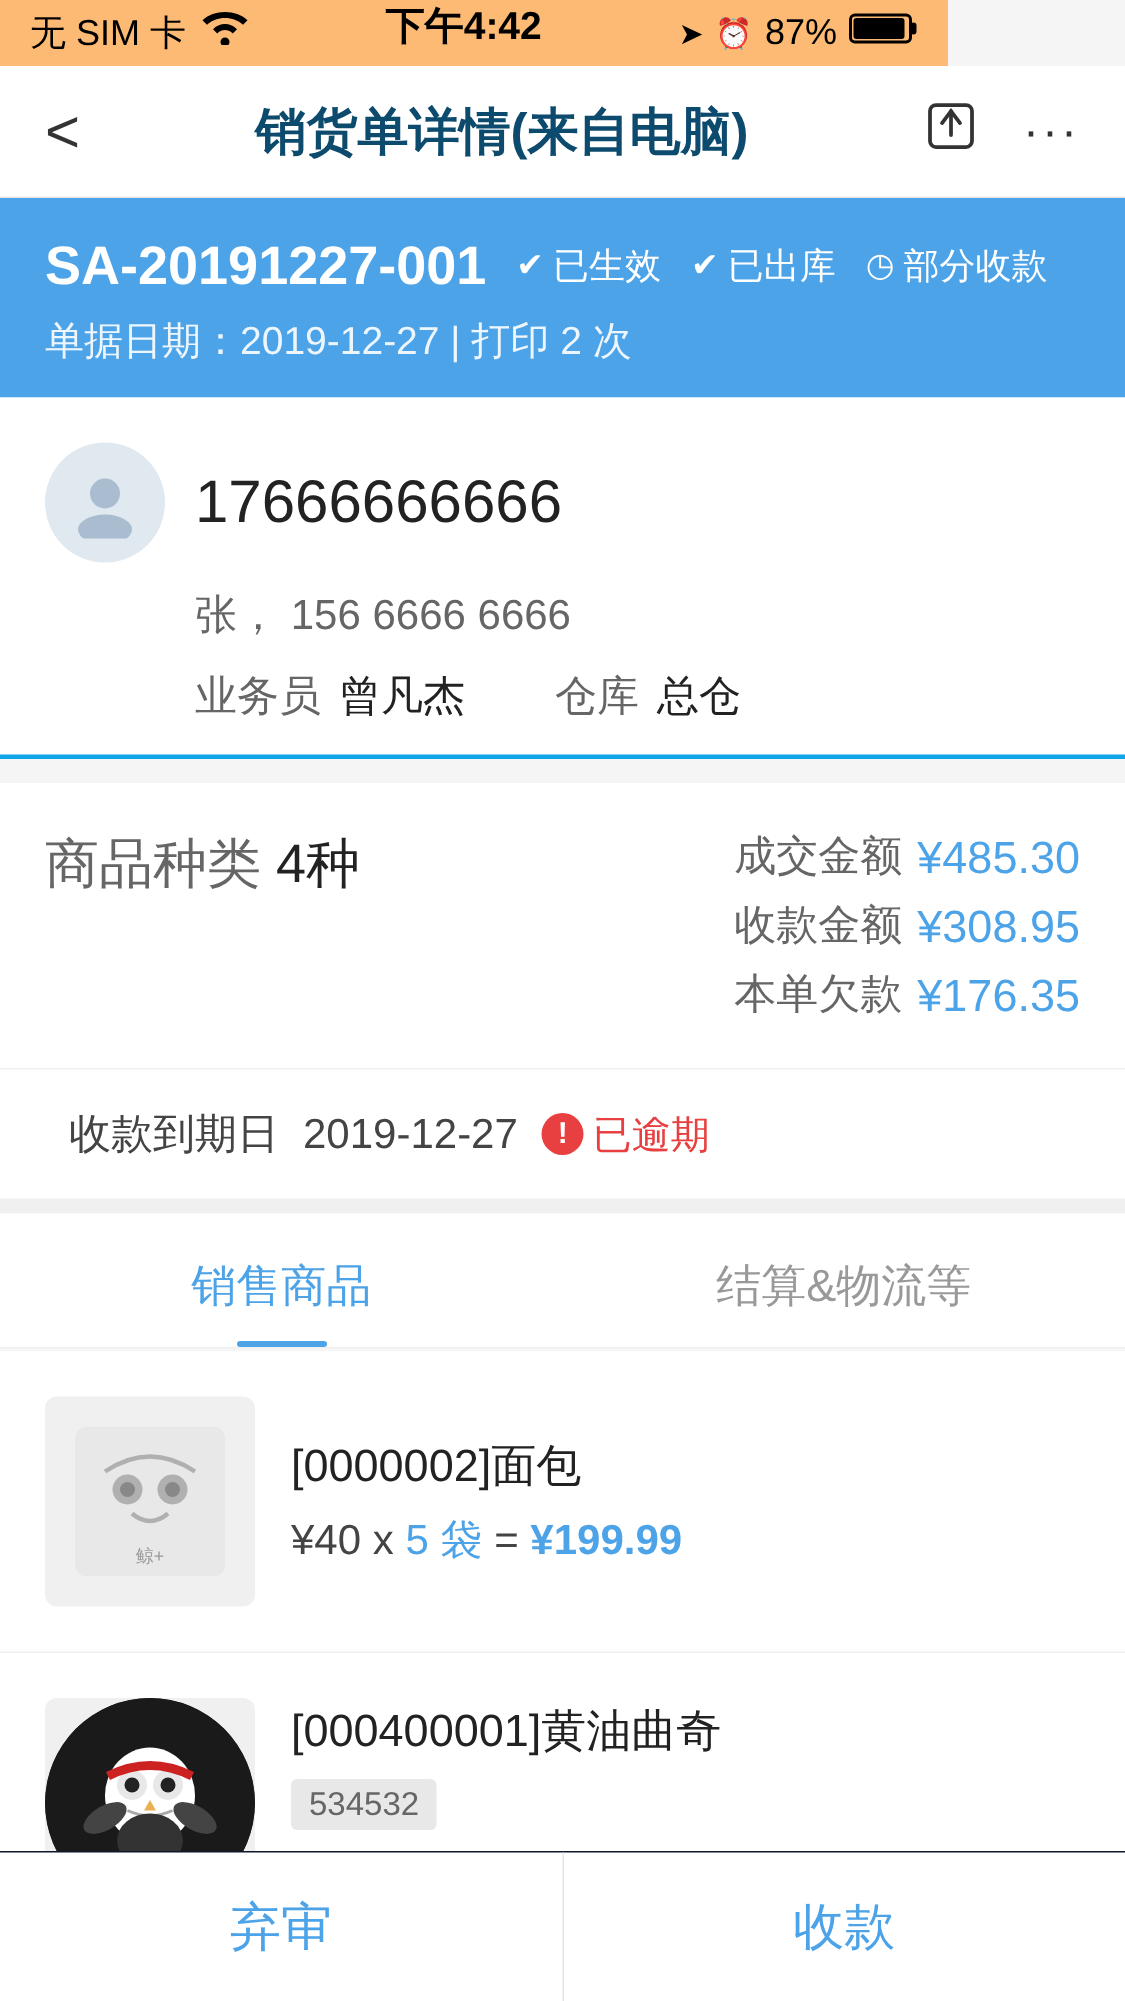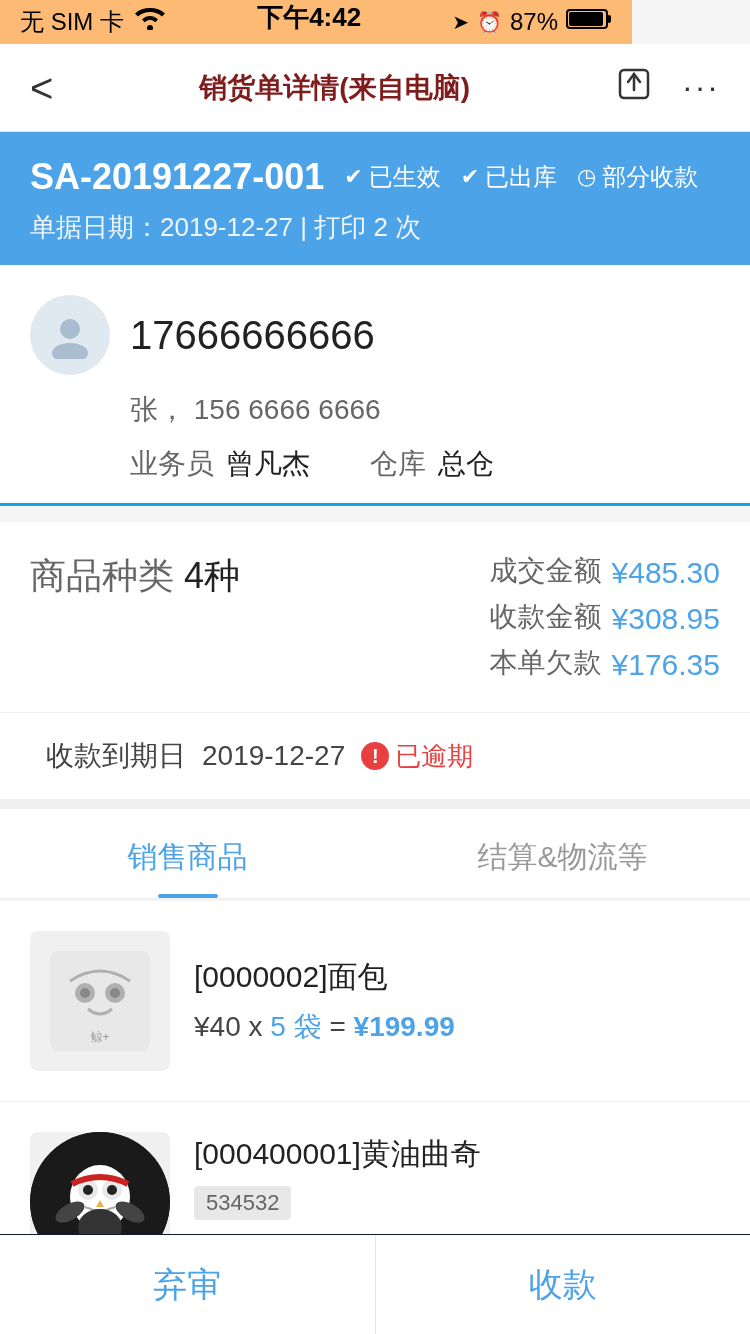--- a/index.html
+++ b/index.html
@@ -32,23 +32,23 @@
       width: 750px;
       height: 88px;
       background: #fff;
       display: flex;
       align-items: center;
       justify-content: space-between;
       padding: 0 30px;
       border-bottom: 1px solid #e5e5e5;
     }
     .nav-title {
-      font-size: 28px;
+      font-size: 34px;
       font-weight: 600;
-      color: #7f1d1d;
+      color: #0c4a6e;
       text-align: right;
     }
     .nav-icons { display: flex; gap: 30px; align-items: center; }
     .nav-back {
       font-size: 40px;
       color: #333;
       cursor: pointer;
       line-height: 1;
     }
 

